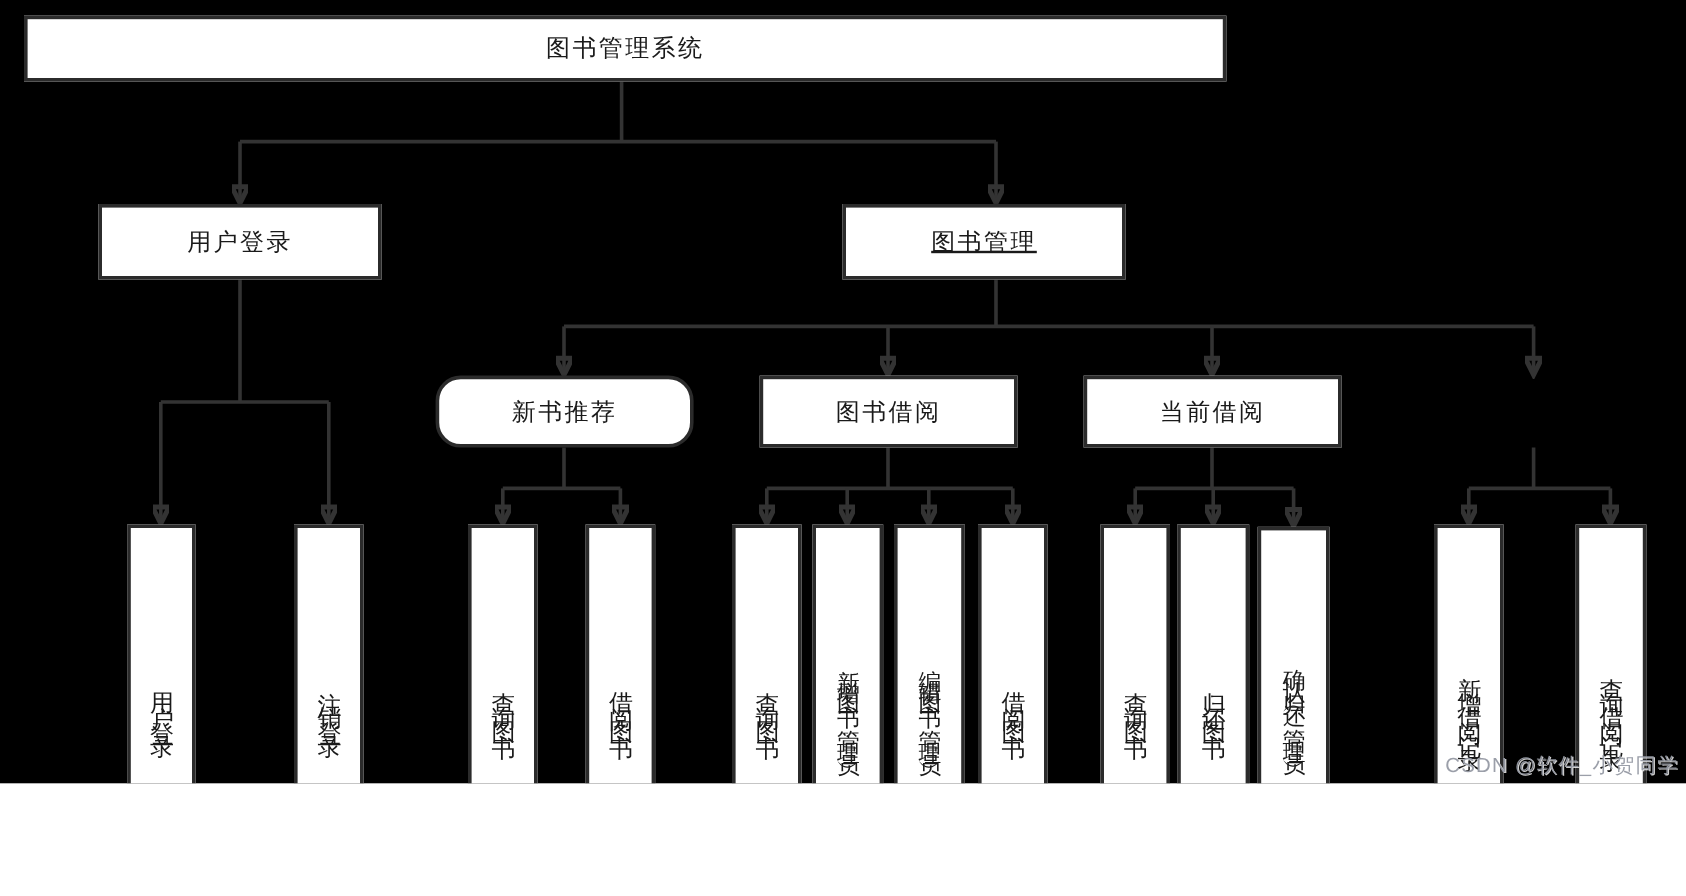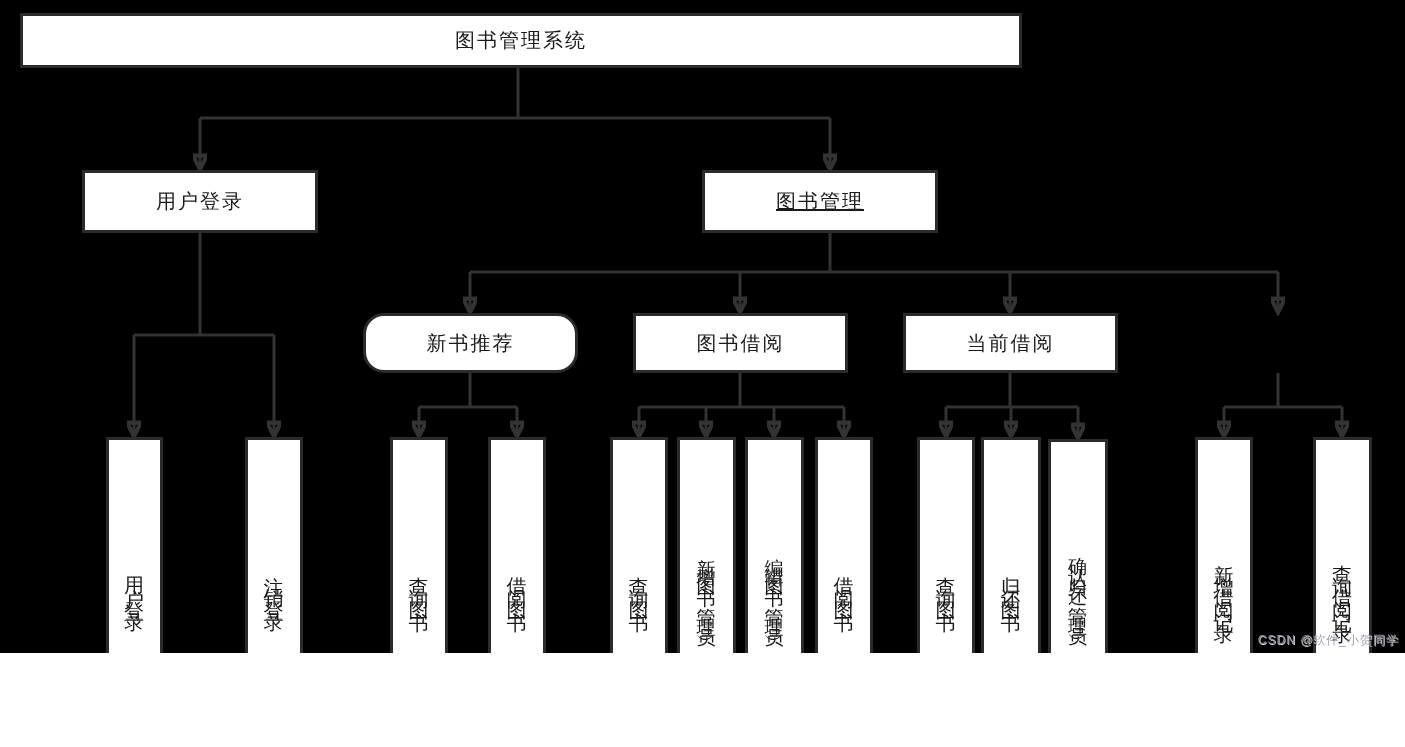--- a/index.html
+++ b/index.html
@@ -50,21 +50,21 @@
     white-space: nowrap;
   }
   .vbox.long > span {
     font-size: 19px;
     letter-spacing: 10px;
   }
   .watermark {
     position: absolute;
     right: 6px;
     bottom: 4px;
-    font-size: 12px;
+    font-size: 17px;
     letter-spacing: 1px;
     color: rgba(150, 154, 164, 0.95);
     text-shadow: 1px 1px 0 rgba(255,255,255,0.8);
   }
 </style>
 </head>
 <body>
 
 <div id="stage">
 

